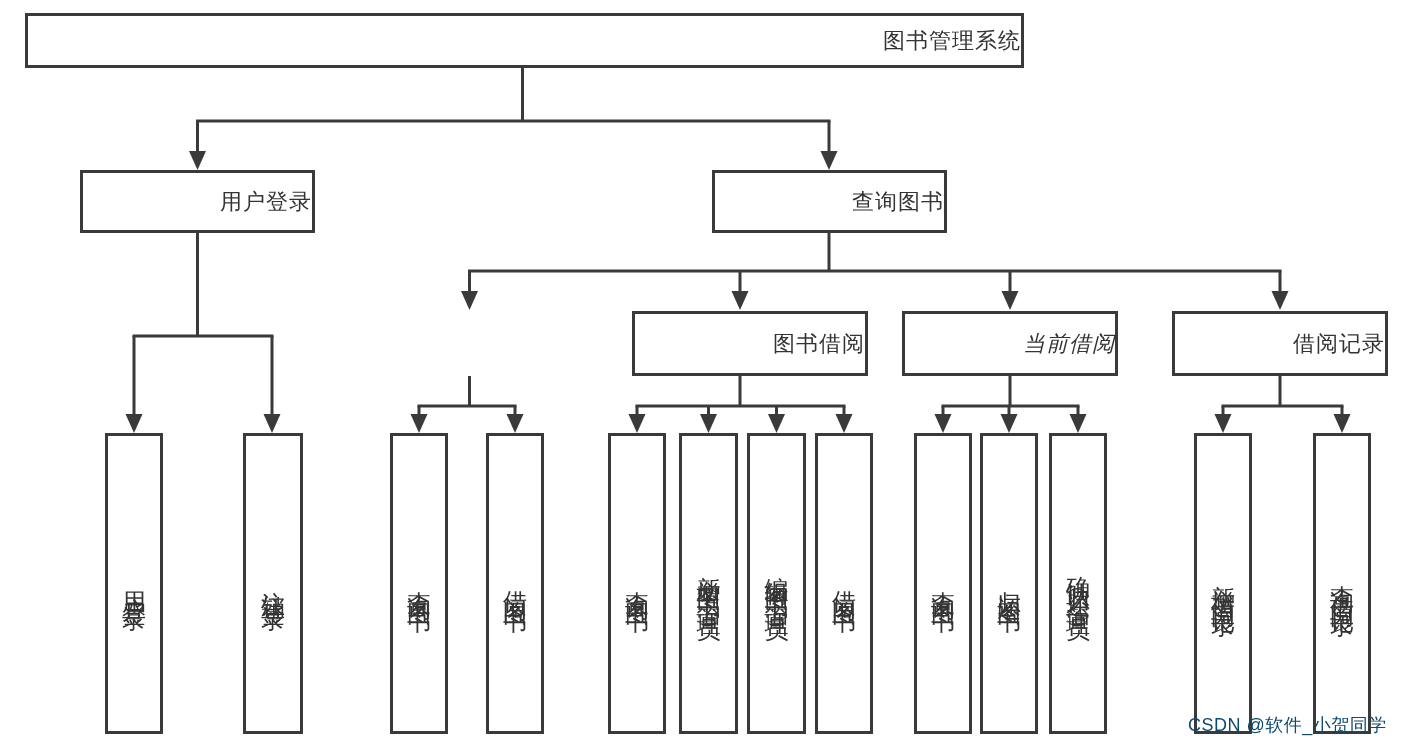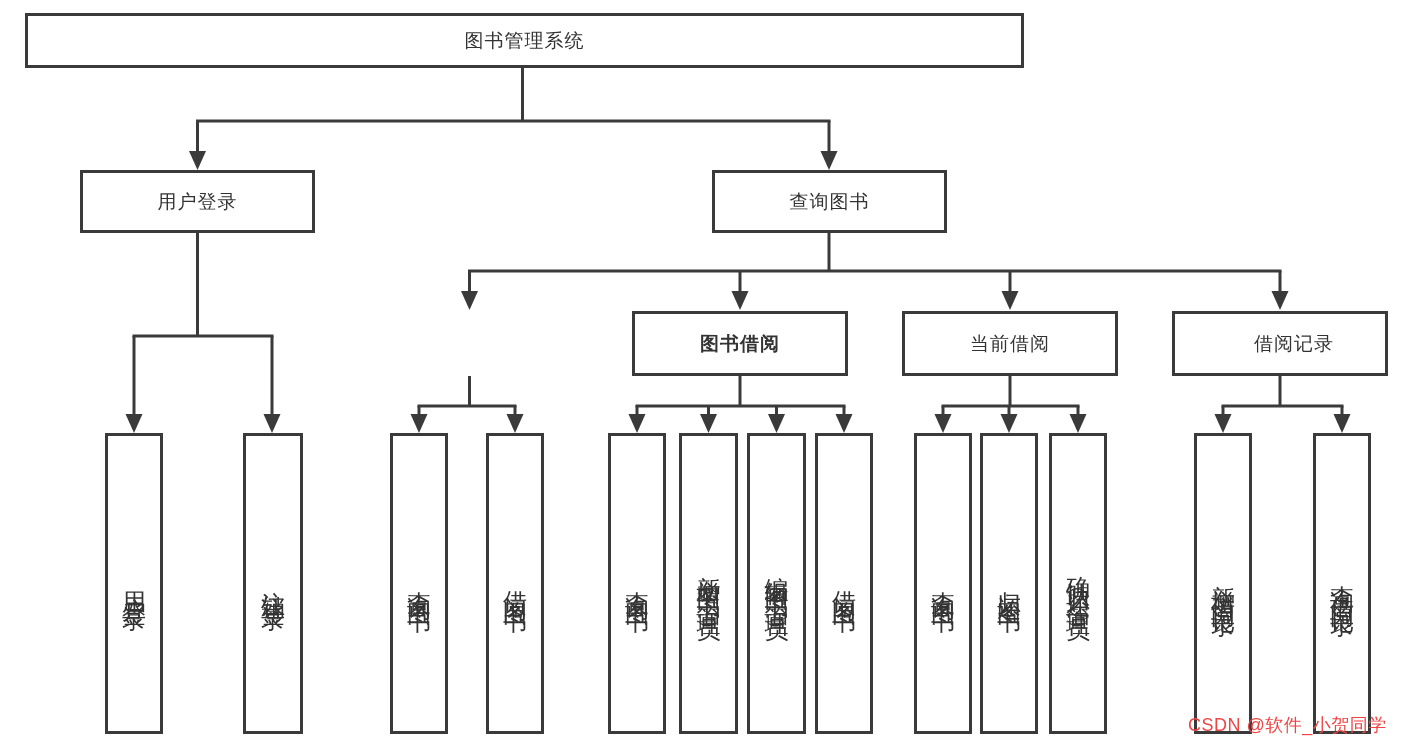--- a/index.html
+++ b/index.html
@@ -15,46 +15,46 @@
     position:absolute;
     box-sizing:border-box;
     background:#ffffff;
     border:3px solid #3a3a3a;
     display:flex;
     align-items:center;
     justify-content:center;
     color:#333333;
     z-index:2;
   }
-  .hbox{font-size:19px;letter-spacing:1px;}
+  .hbox{font-size:22px;letter-spacing:1px;justify-content:flex-end;}
   .leaf{
     writing-mode:vertical-rl;
     text-orientation:mixed;
     font-size:24px;
     letter-spacing:6px;
     line-height:1;
     top:433px;height:301px;width:58px;
   }
   .b-root{left:25px;top:13px;width:999px;height:55px;}
   .b-login{left:80px;top:170px;width:235px;height:63px;}
   .b-mgmt{left:712px;top:170px;width:235px;height:63px;}
   .b-newbook{left:362px;top:311px;width:215px;height:65px;}
-  .b-borrow{left:632px;top:311px;width:216px;height:65px;font-weight:bold;}
-  .b-current{left:902px;top:311px;width:216px;height:65px;}
+  .b-borrow{left:632px;top:311px;width:236px;height:65px;}
+  .b-current{left:902px;top:311px;width:216px;height:65px;font-style:italic;}
   .b-record{left:1172px;top:311px;width:216px;height:65px;padding-left:28px;}
   .lf1a{left:105px}.lf1b{left:243px;width:60px}
   .lf2a{left:390px}.lf2b{left:486px}
   .lf3a{left:608px}.lf3b{left:679px;width:59px}.lf3c{left:747px;width:59px}.lf3d{left:815px}
   .lf4a{left:914px}.lf4b{left:980px}.lf4c{left:1049px}
   .lf5a{left:1194px}.lf5b{left:1313px}
   .watermark{
     position:absolute;
     left:1188px;top:713px;
     font-size:18px;
-    color:#ef4444;
+    color:#0c4a6e;
     white-space:nowrap;
     z-index:3;
     letter-spacing:0.5px;
   }
   svg line{stroke:#3a3a3a;stroke-width:3;}
   svg polygon{fill:#3a3a3a;}
 </style>
 </head>
 <body>
 

